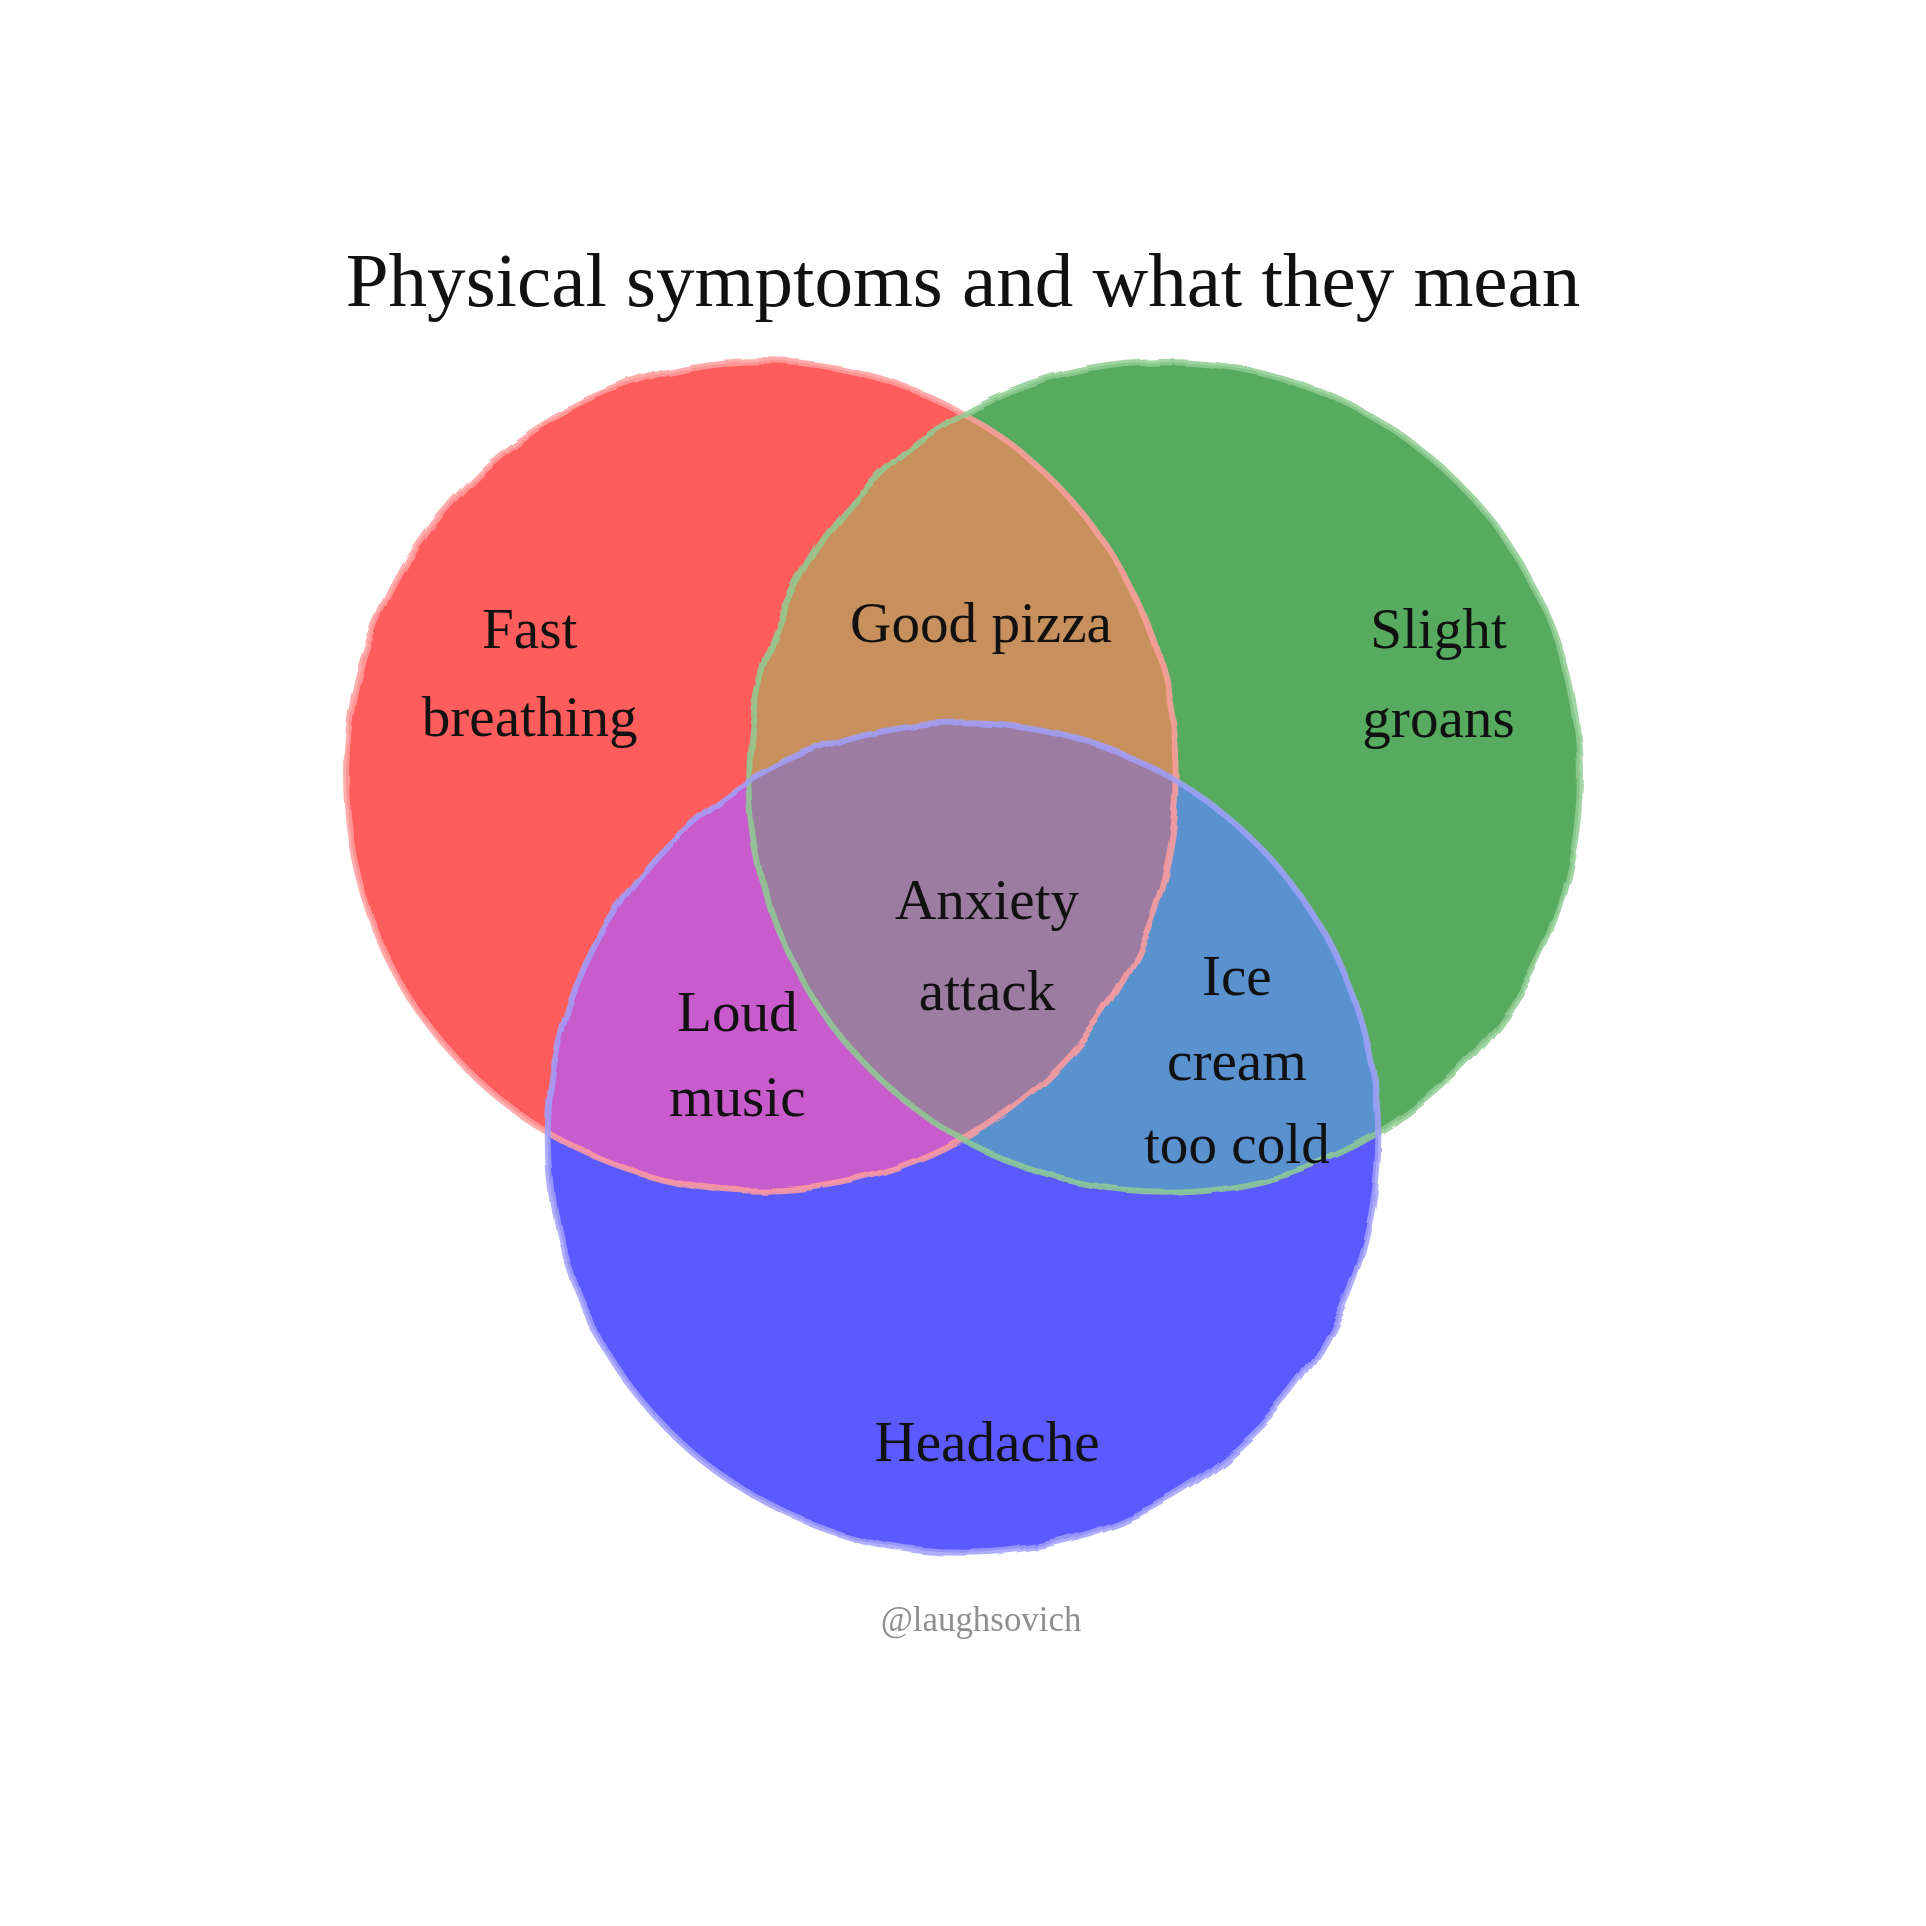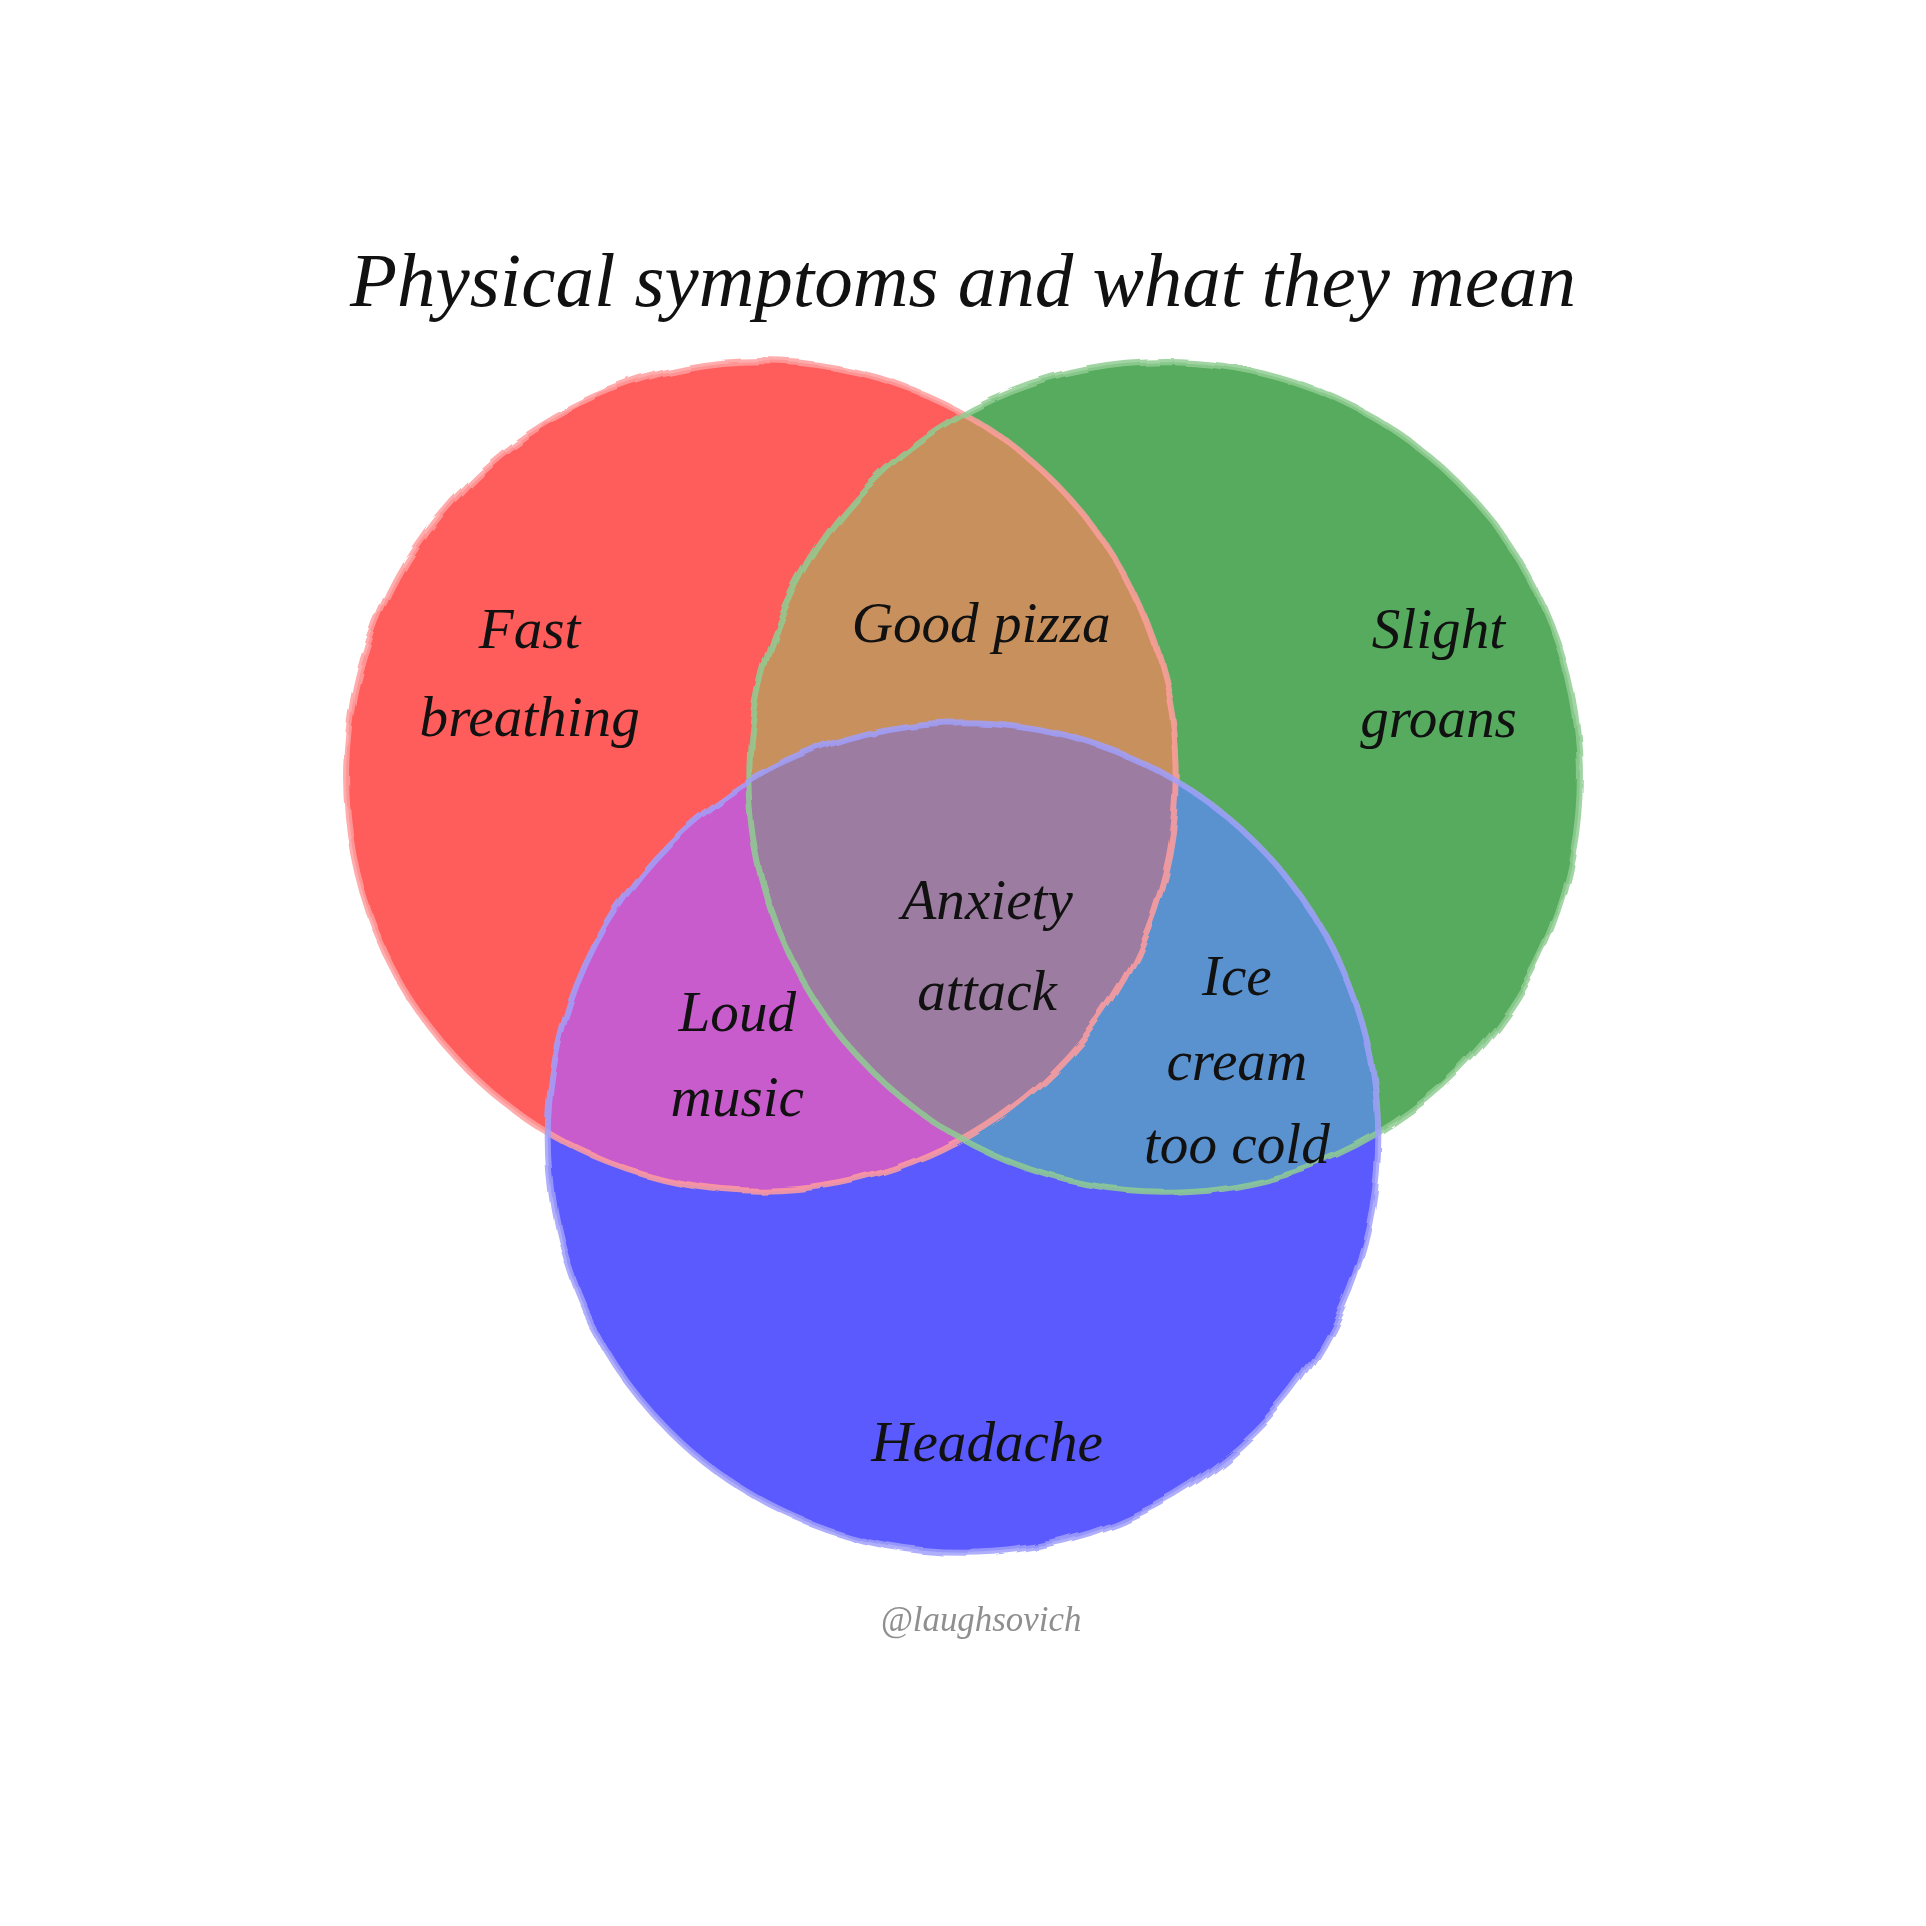--- a/index.html
+++ b/index.html
@@ -6,21 +6,20 @@
     margin: 0;
     padding: 0;
     background: #ffffff;
   }
   .canvas {
     position: relative;
     width: 1926px;
     height: 1926px;
     background: #ffffff;
     overflow: hidden;
-    font-style: italic;
   }
   svg {
     display: block;
     width: 1926px;
     height: 1926px;
   }
   .label {
     font-family: "Liberation Serif", "DejaVu Serif", serif;
   }
 </style>

